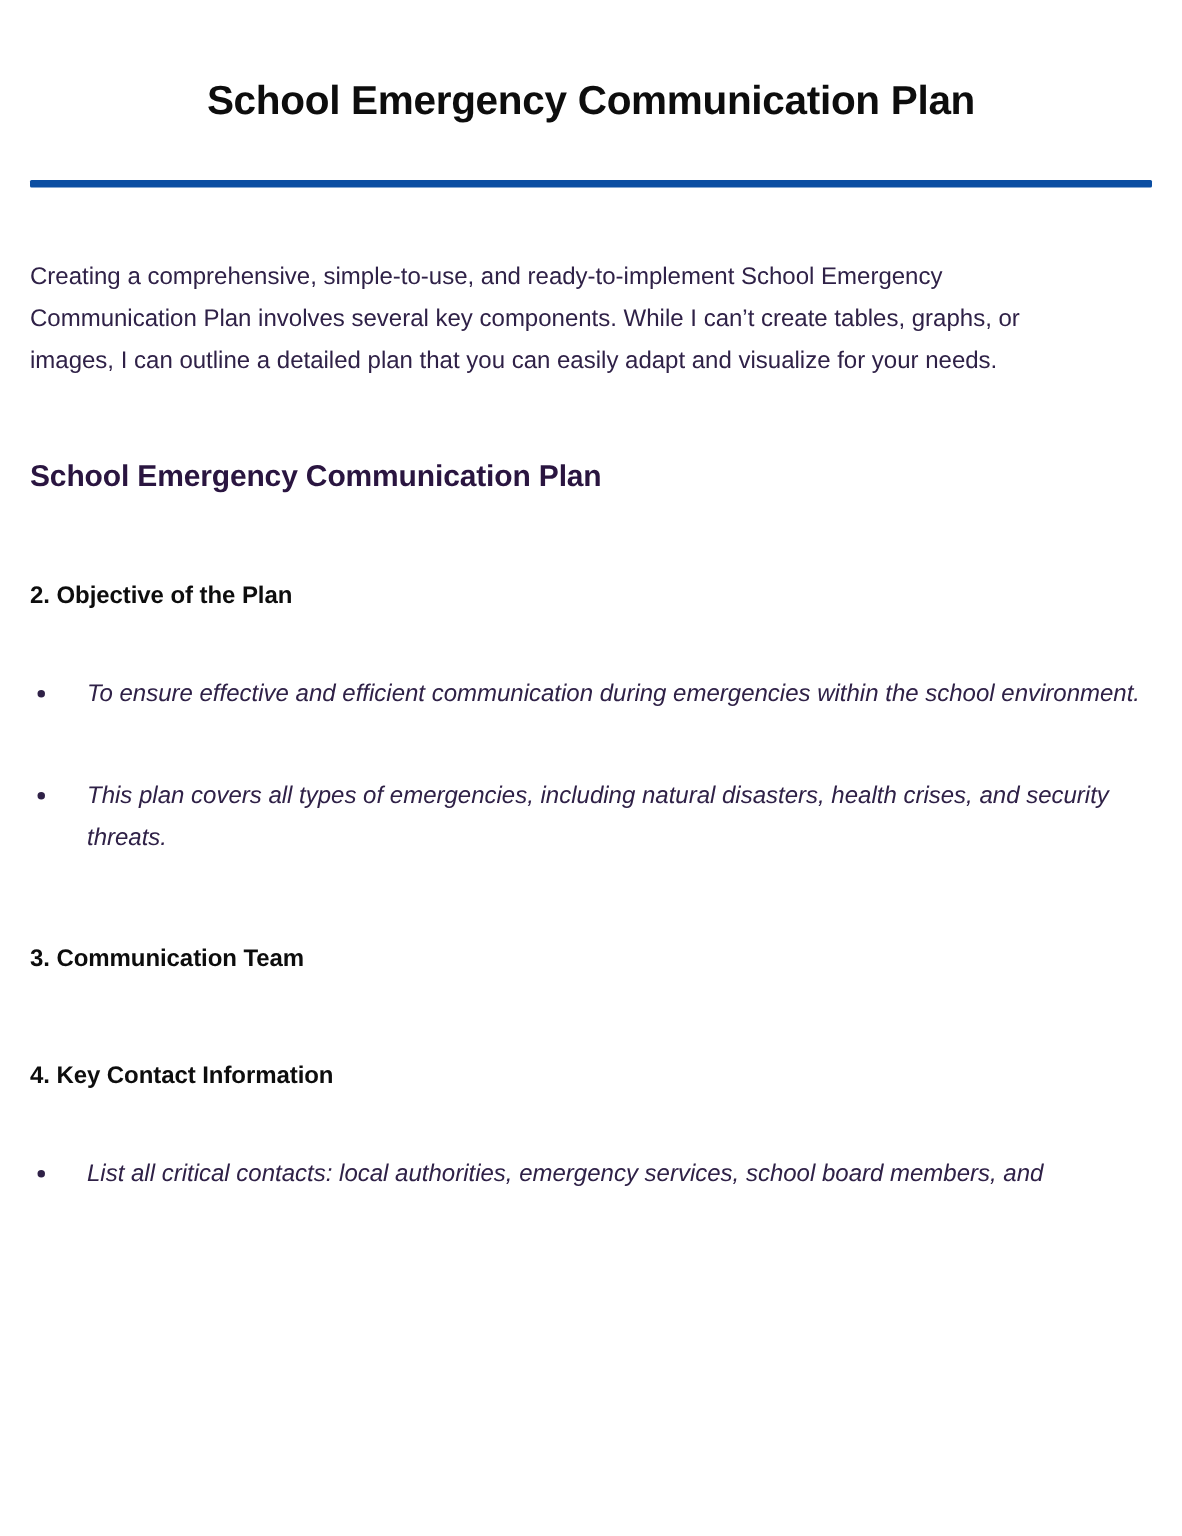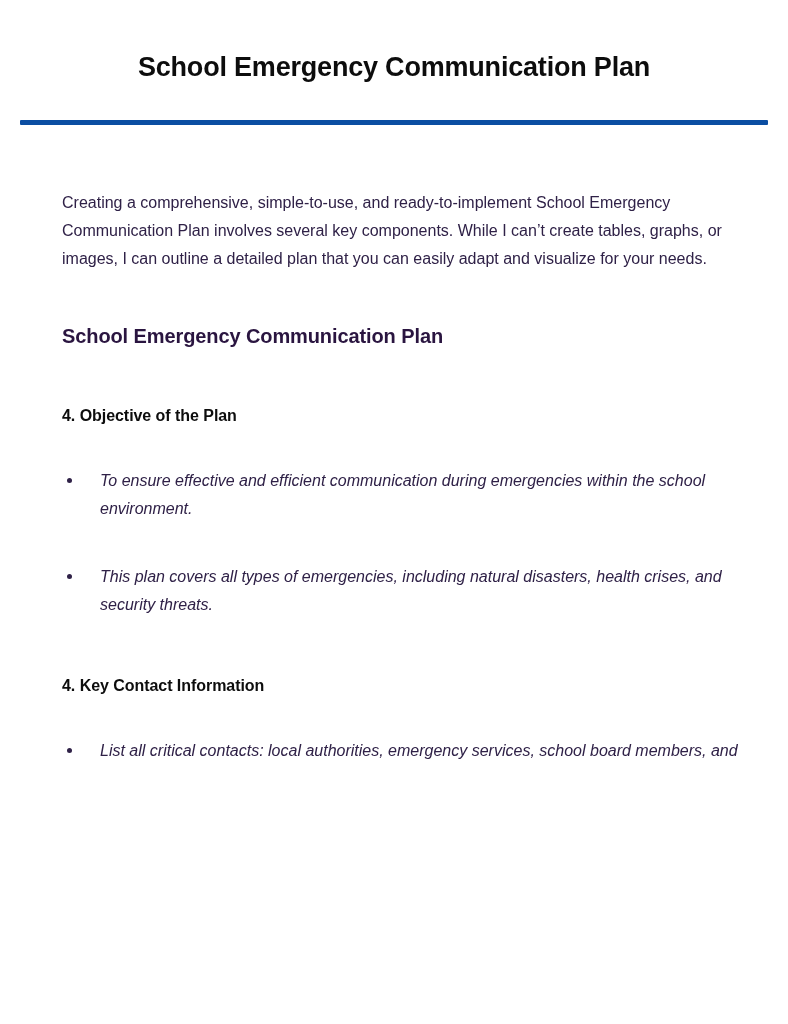--- a/index.html
+++ b/index.html
@@ -43,23 +43,22 @@
   }
   .title-rule {
     height: 5px;
     width: 748px;
     background: #0b4ea2;
     border-radius: 1px;
   }
 
   
   .content {
-    padding: 18px 20px;
+    padding: 0 20px;
     box-sizing: border-box;
-    margin-left: 42px;
   }
 
   .intro-paragraph {
     margin: 0;
     padding-top: 46px;
     font-size: 16px;
     line-height: 28px;
     color: #2f2147;
     max-width: 710px;
     font-family: "Liberation Sans", sans-serif;
@@ -128,35 +127,36 @@
   <div class="title-rule-wrap">
     <div class="title-rule"></div>
   </div>
 
   <div class="content">
 
     <p class="intro-paragraph">Creating a comprehensive, simple-to-use, and ready-to-implement School Emergency Communication Plan involves several key components. While I can’t create tables, graphs, or images, I can outline a detailed plan that you can easily adapt and visualize for your needs.</p>
 
     <h2 class="section-title">School Emergency Communication Plan</h2>
 
-    <h3 class="subsection-heading">4. Objective of the Plan</h3>
+    <h3 class="subsection-heading">2. Objective of the Plan</h3>
     <ul class="bullet-list first-after-heading">
       <li class="bullet-item">
         <span class="dot"></span>
         <span class="bullet-text">To ensure effective and efficient communication during emergencies within the school environment.</span>
       </li>
     </ul>
 
     <ul class="bullet-list first-after-heading">
       <li class="bullet-item">
         <span class="dot"></span>
         <span class="bullet-text">This plan covers all types of emergencies, including natural disasters, health crises, and security threats.</span>
       </li>
     </ul>
 
+    <h3 class="subsection-heading">3. Communication Team</h3>
 
     <h3 class="subsection-heading">4. Key Contact Information</h3>
     <ul class="bullet-list first-after-heading">
       <li class="bullet-item">
         <span class="dot"></span>
         <span class="bullet-text">List all critical contacts: local authorities, emergency services, school board members, and</span>
       </li>
     </ul>
 
   </div>

